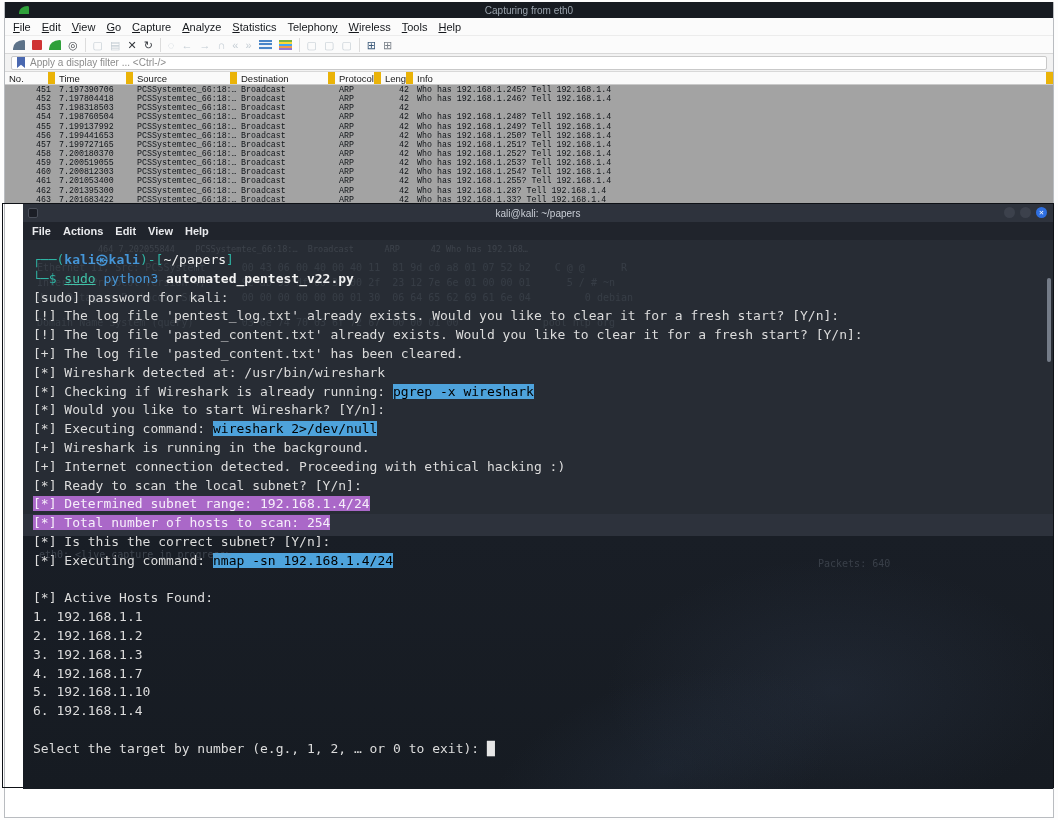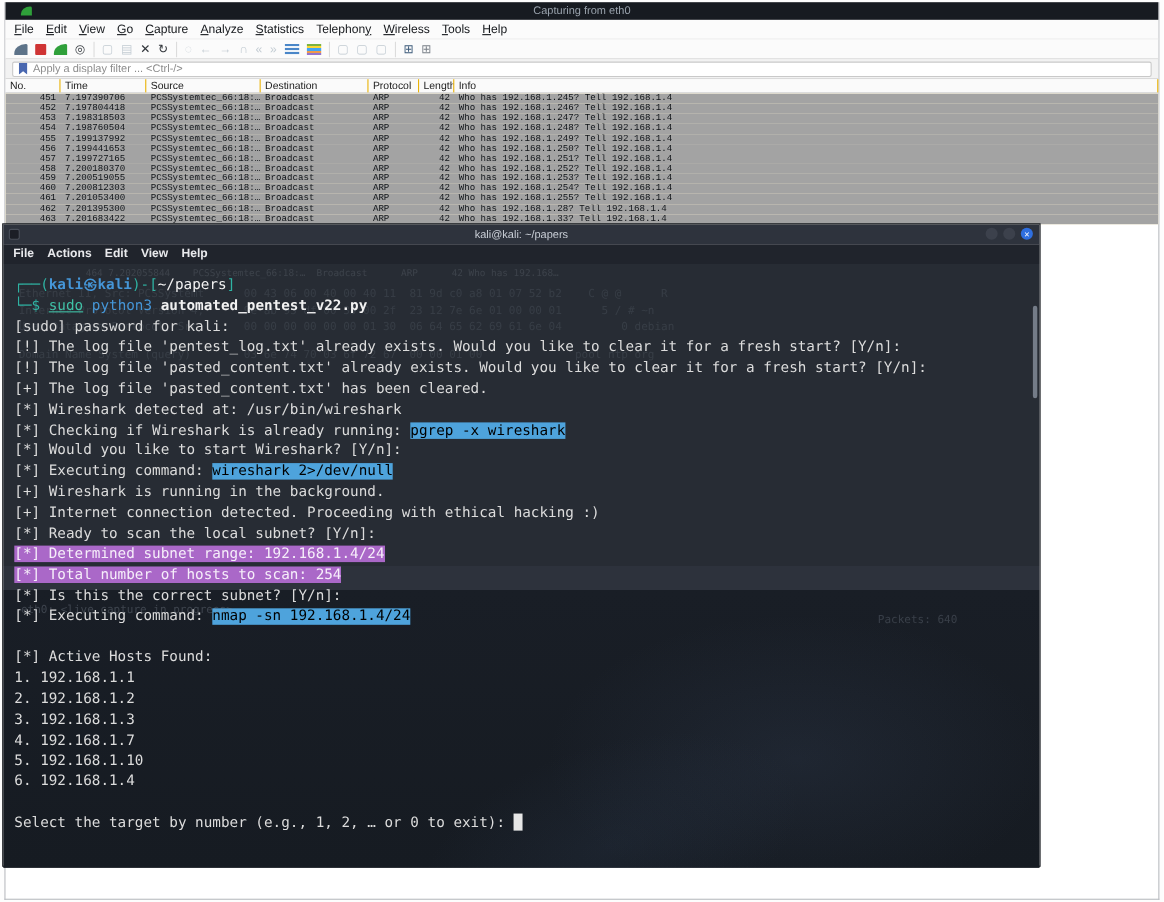--- a/index.html
+++ b/index.html
@@ -34,31 +34,31 @@
   .ws-filterbar { height:18px; background:#f2f2f2; display:flex; align-items:center;
                   padding:0 6px; border-bottom:1px solid #d8d8d8; }
   .filter-input { flex:1; height:14px; background:#ffffff; border:1px solid #c9c9c9;
                   border-radius:2px; display:flex; align-items:center; gap:5px;
                   padding:0 5px; font-size:10px; color:#8c8c8c; }
   .bookmark { width:8px; height:11px; background:#4a68b0; flex:none;
               clip-path:polygon(0 0,100% 0,100% 100%,50% 70%,0 100%); }
   .ws-grid { display:grid; grid-template-columns:50px 78px 104px 98px 46px 32px 1fr; }
   .ws-header { height:13px; background:#fafafa; border-bottom:1px solid #c9c9c9;
                font-size:9.5px; color:#1a1a1a; align-items:center; }
-  .ws-header > div { padding:0 4px; border-right:1px solid #eab308; overflow:hidden;
+  .ws-header > div { padding:0 4px; border-right:7px solid #eab308; overflow:hidden;
                      white-space:nowrap; height:100%; display:flex; align-items:center; }
   .ws-rows { height:119px; overflow:hidden; background:#fdf3d4; }
   .ws-row { height:9.15px; font-family:Liberation Mono, monospace; font-size:8.3px;
             line-height:9.15px; color:#101418; background:#a3a3a3; }
   .ws-row > div { padding:0 4px; overflow:hidden; white-space:nowrap; }
   .cell-r { text-align:right; }
 
   
-  #term { position:absolute; top:203px; left:2px; width:944px; height:585px;
-          z-index:2; border:1px solid #0e1116; }
+  #term { position:absolute; top:203px; left:2px; width:1052px; height:585px;
+          z-index:2; border:1px solid #0e1116;padding-left:20px; }
   .t-titlebar { height:18px; background:#2e333d; display:flex; align-items:center;
                 position:relative; }
   .t-icon { width:10px; height:10px; margin-left:5px; background:#1b1e26;
             border:1px solid #4a4f5a; border-radius:2px; z-index:3; }
   .t-title { position:absolute; left:0; right:0; text-align:center; color:#c9ced6;
              font-size:10px; z-index:3; }
   .t-btns { position:absolute; right:6px; top:3px; display:flex; gap:5px; z-index:3; }
   .t-btn { width:11px; height:11px; border-radius:50%; background:#3c414c; }
   .t-btn.close { background:#2f6fe0; color:#fff; font-size:8px; line-height:11px;
                  text-align:center; font-family:"DejaVu Sans Mono", monospace; }
@@ -174,21 +174,20 @@
           <div class="cell-r">42</div>
           <div>Who has 192.168.1.246? Tell 192.168.1.4</div>
         </div>
         <div class="ws-row ws-grid">
           <div class="cell-r">453</div>
           <div>7.198318503</div>
           <div>PCSSystemtec_66:18:…</div>
           <div>Broadcast</div>
           <div>ARP</div>
           <div class="cell-r">42</div>
-          <div>Who has 192.168.1.247? Tell 192.168.1.4</div>
         </div>
         <div class="ws-row ws-grid">
           <div class="cell-r">454</div>
           <div>7.198760504</div>
           <div>PCSSystemtec_66:18:…</div>
           <div>Broadcast</div>
           <div>ARP</div>
           <div class="cell-r">42</div>
           <div>Who has 192.168.1.248? Tell 192.168.1.4</div>
         </div>

